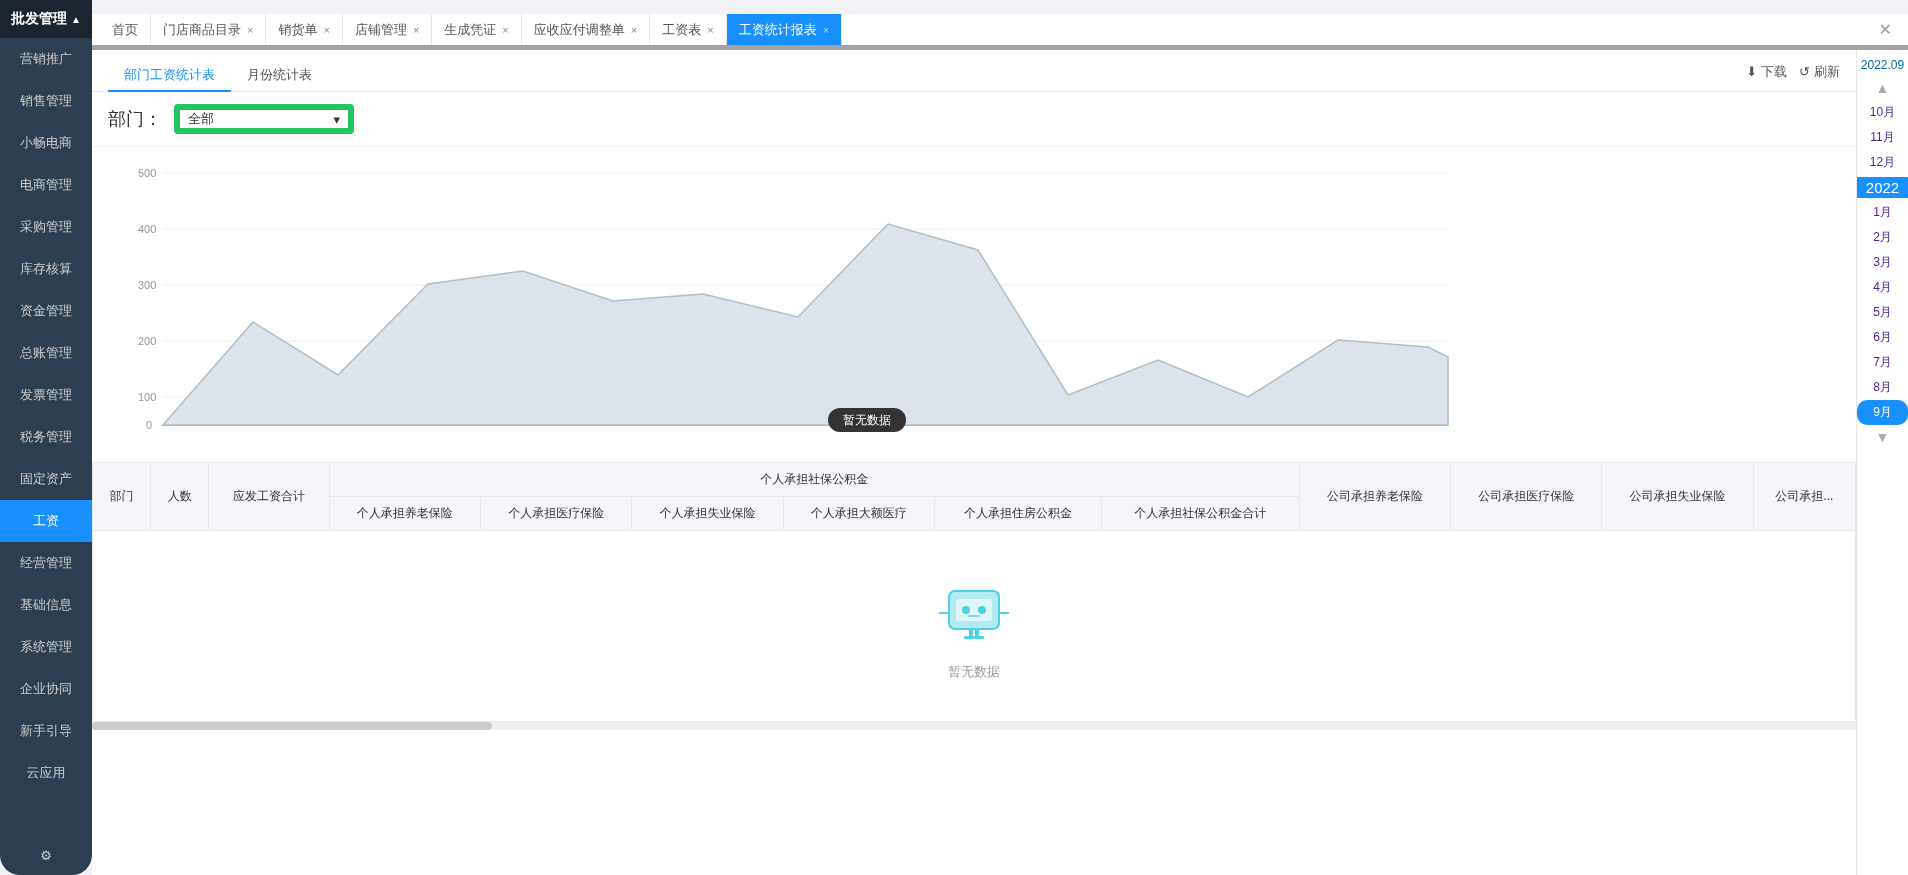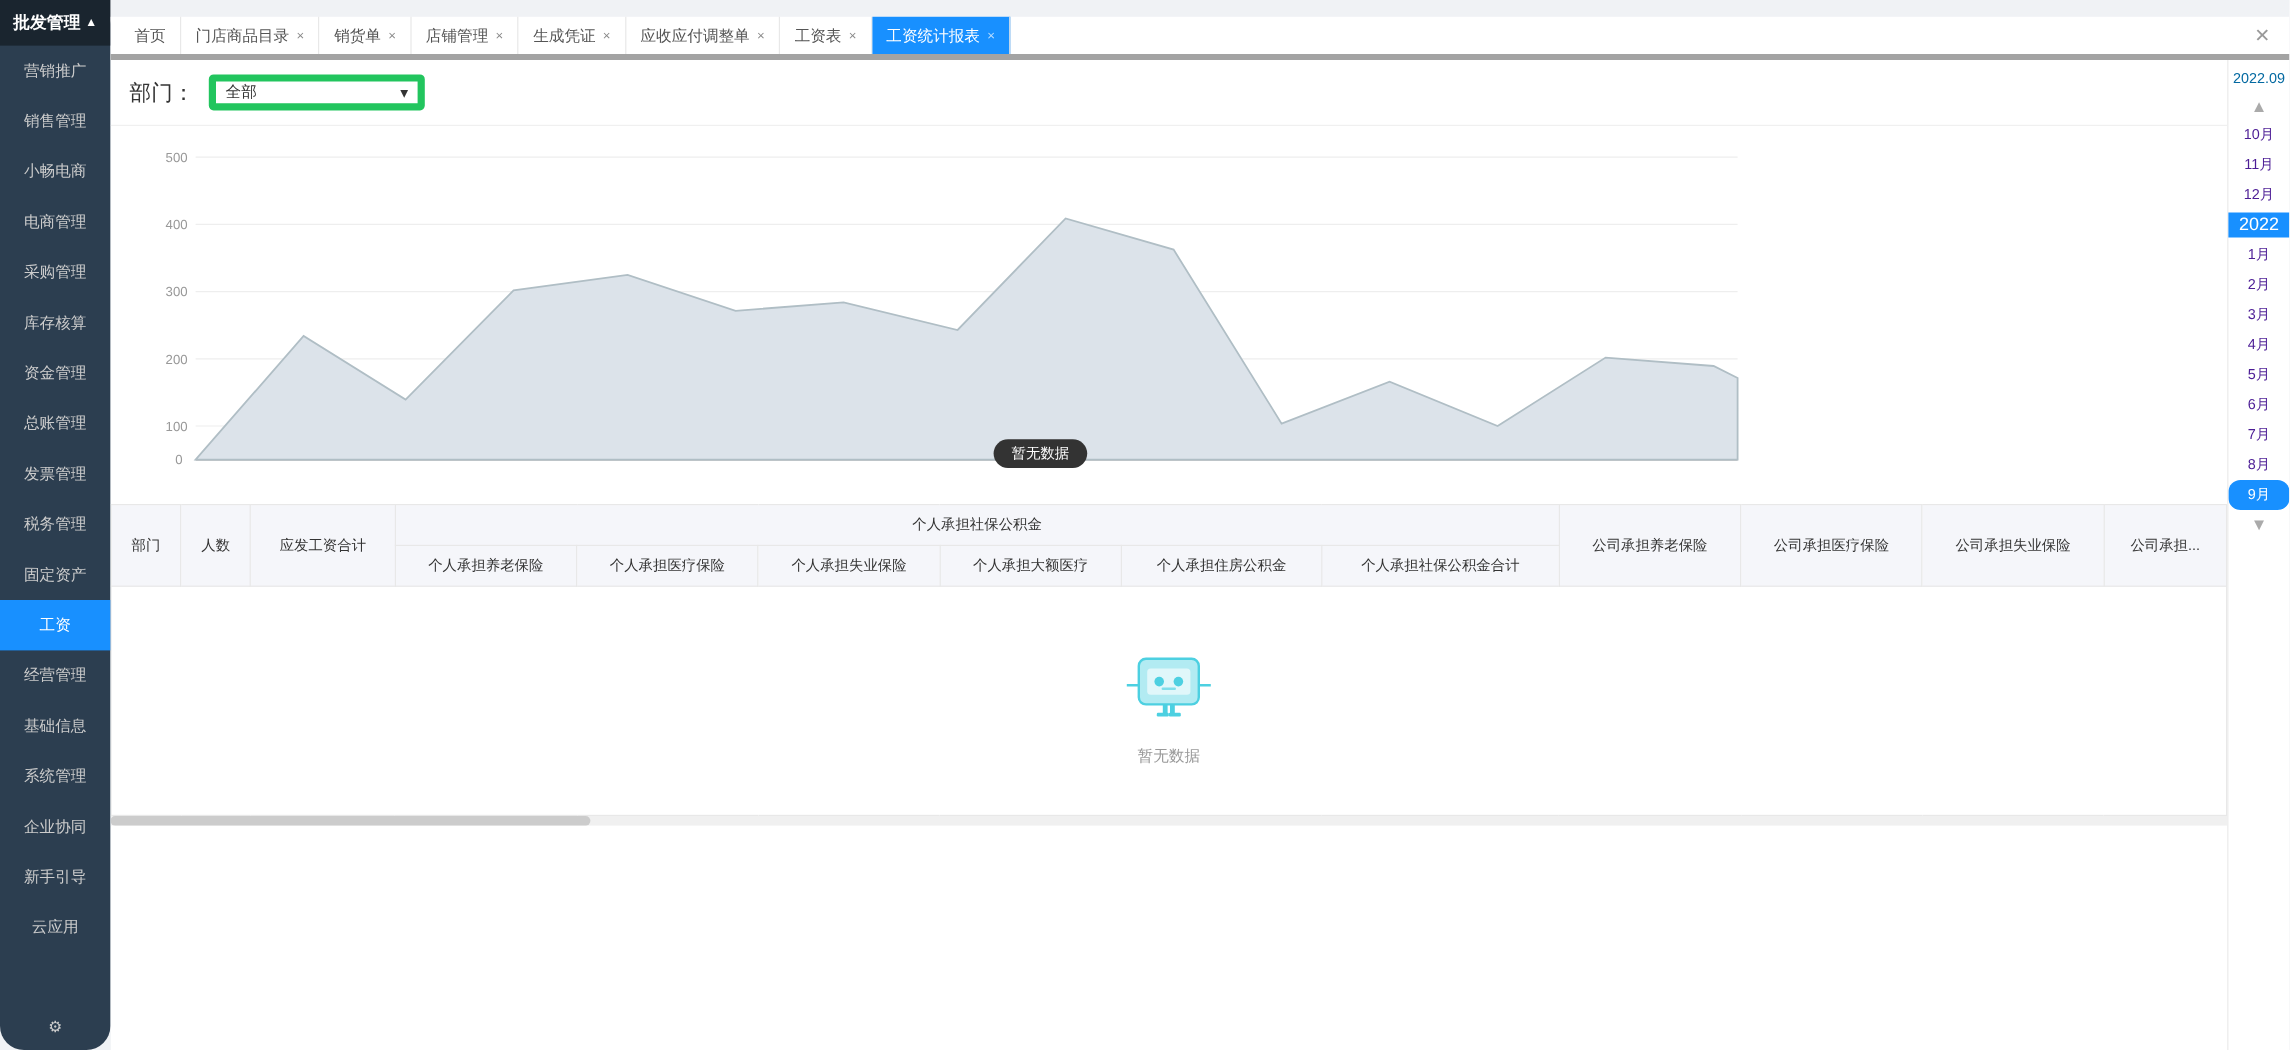--- a/index.html
+++ b/index.html
@@ -377,20 +377,38 @@
       <span class="tab-close">×</span>
     </div>
     <div class="tab-bar-right">
       <span class="tab-bar-close">✕</span>
     </div>
   </div>
 
   <div style="display:flex;flex:1;overflow:hidden;">
     <div class="content">
 
+      <div class="sub-tabs">
+        <div class="sub-tab active">
+          <span>部门工资统计表</span>
+        </div>
+        <div class="sub-tab">
+          <span>月份统计表</span>
+        </div>
+        <div class="sub-tab-actions">
+          <div class="action-btn">
+            <span>⬇</span>
+            <span>下载</span>
+          </div>
+          <div class="action-btn">
+            <span>↺</span>
+            <span>刷新</span>
+          </div>
+        </div>
+      </div>
 
       <div class="filter-bar">
         <span class="filter-label">部门：</span>
         <div class="filter-select">
           <span>全部</span>
           <span>▾</span>
         </div>
       </div>
 
       <div class="chart-area">

